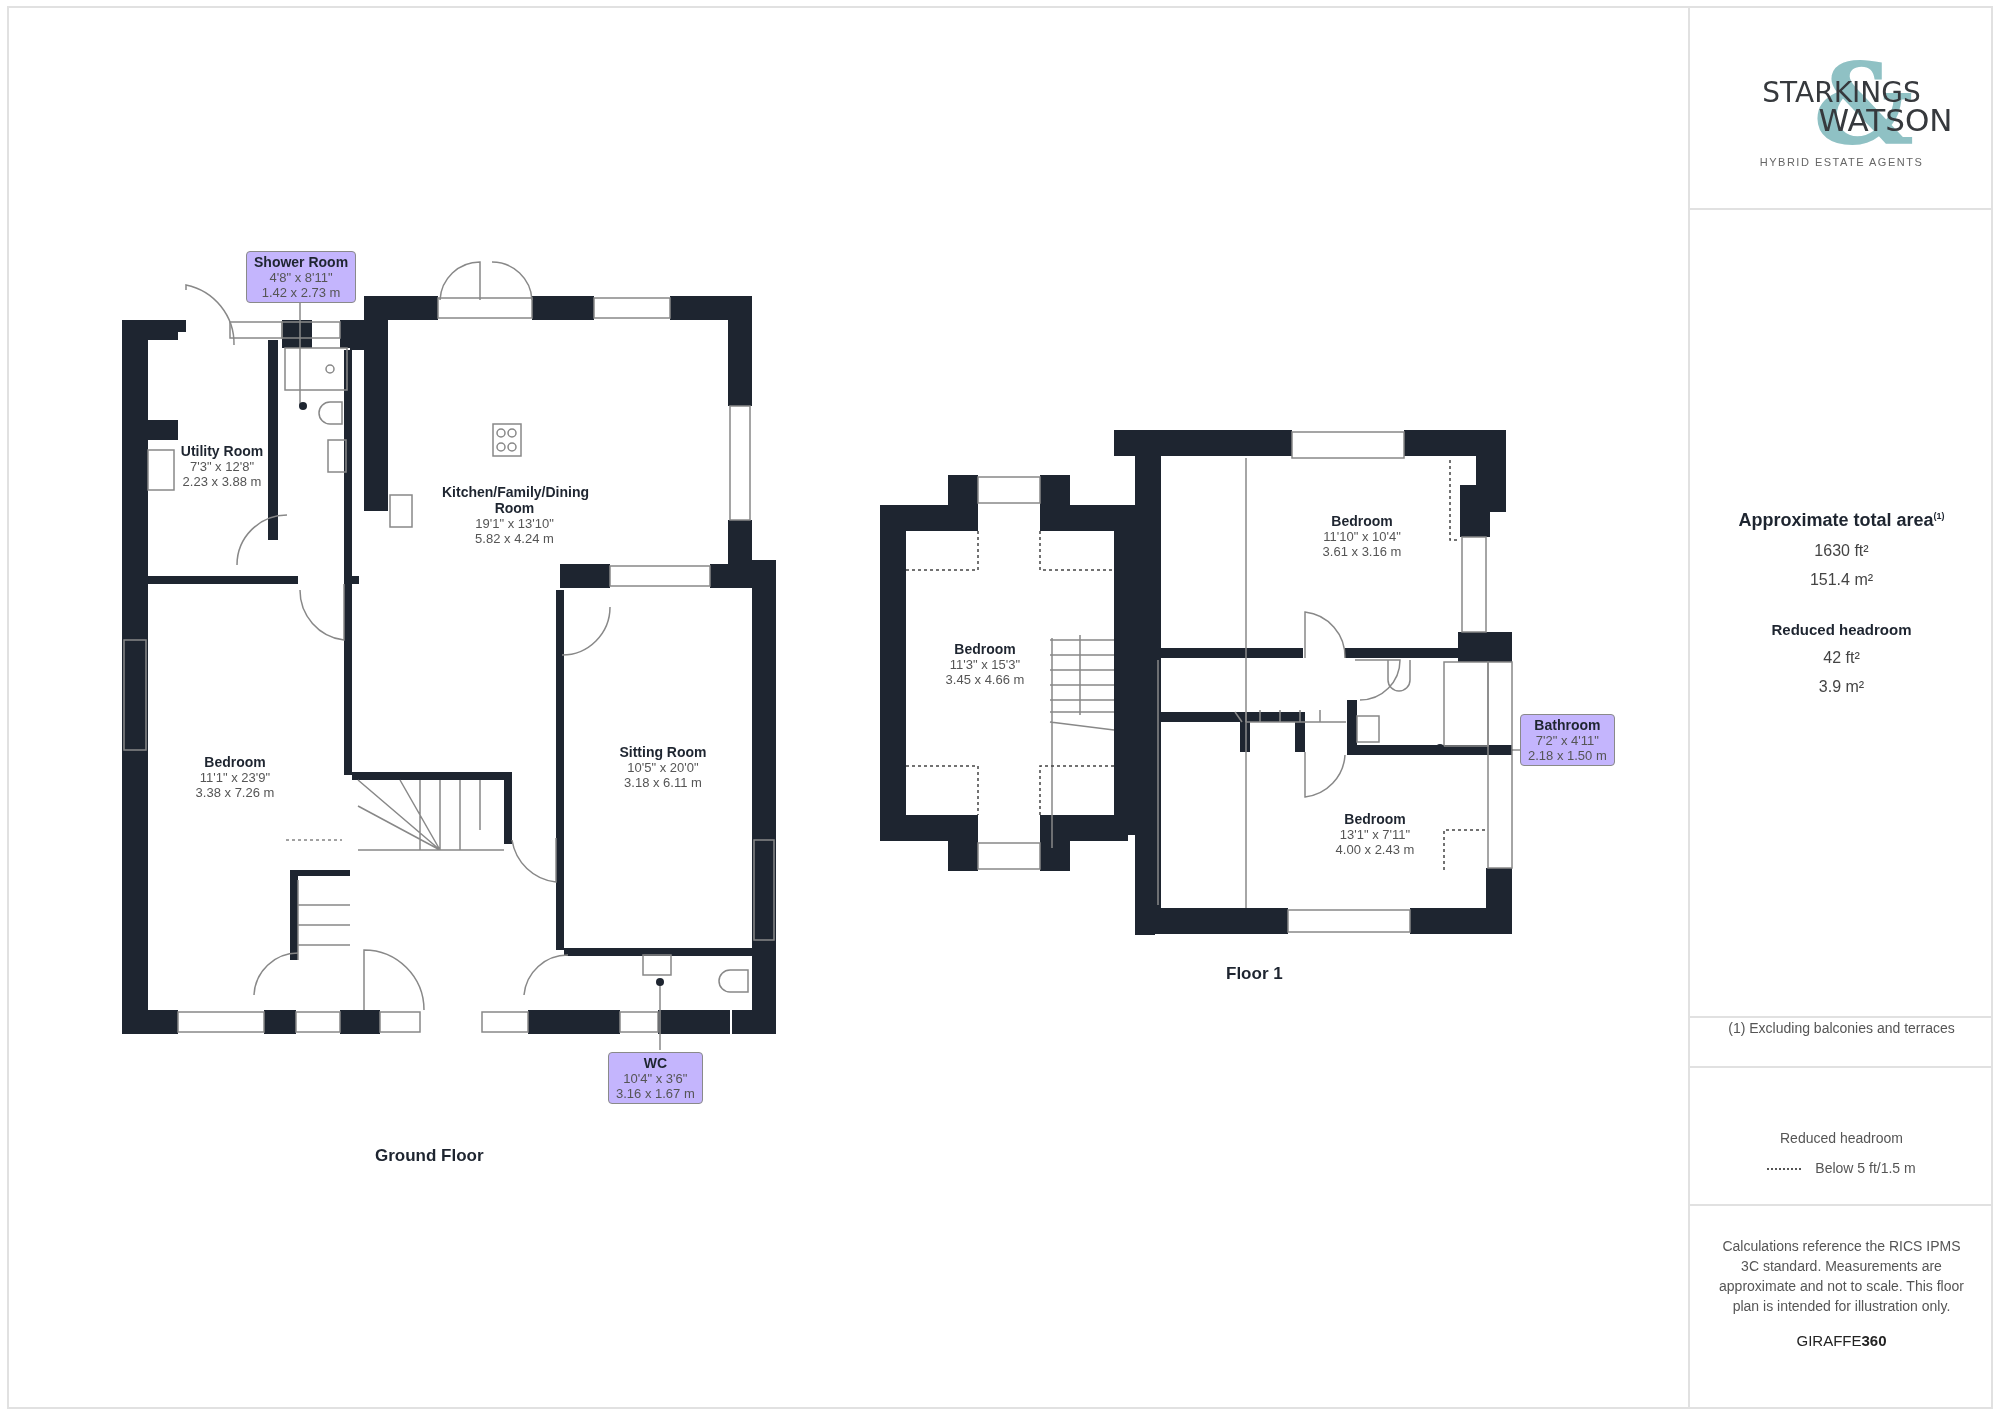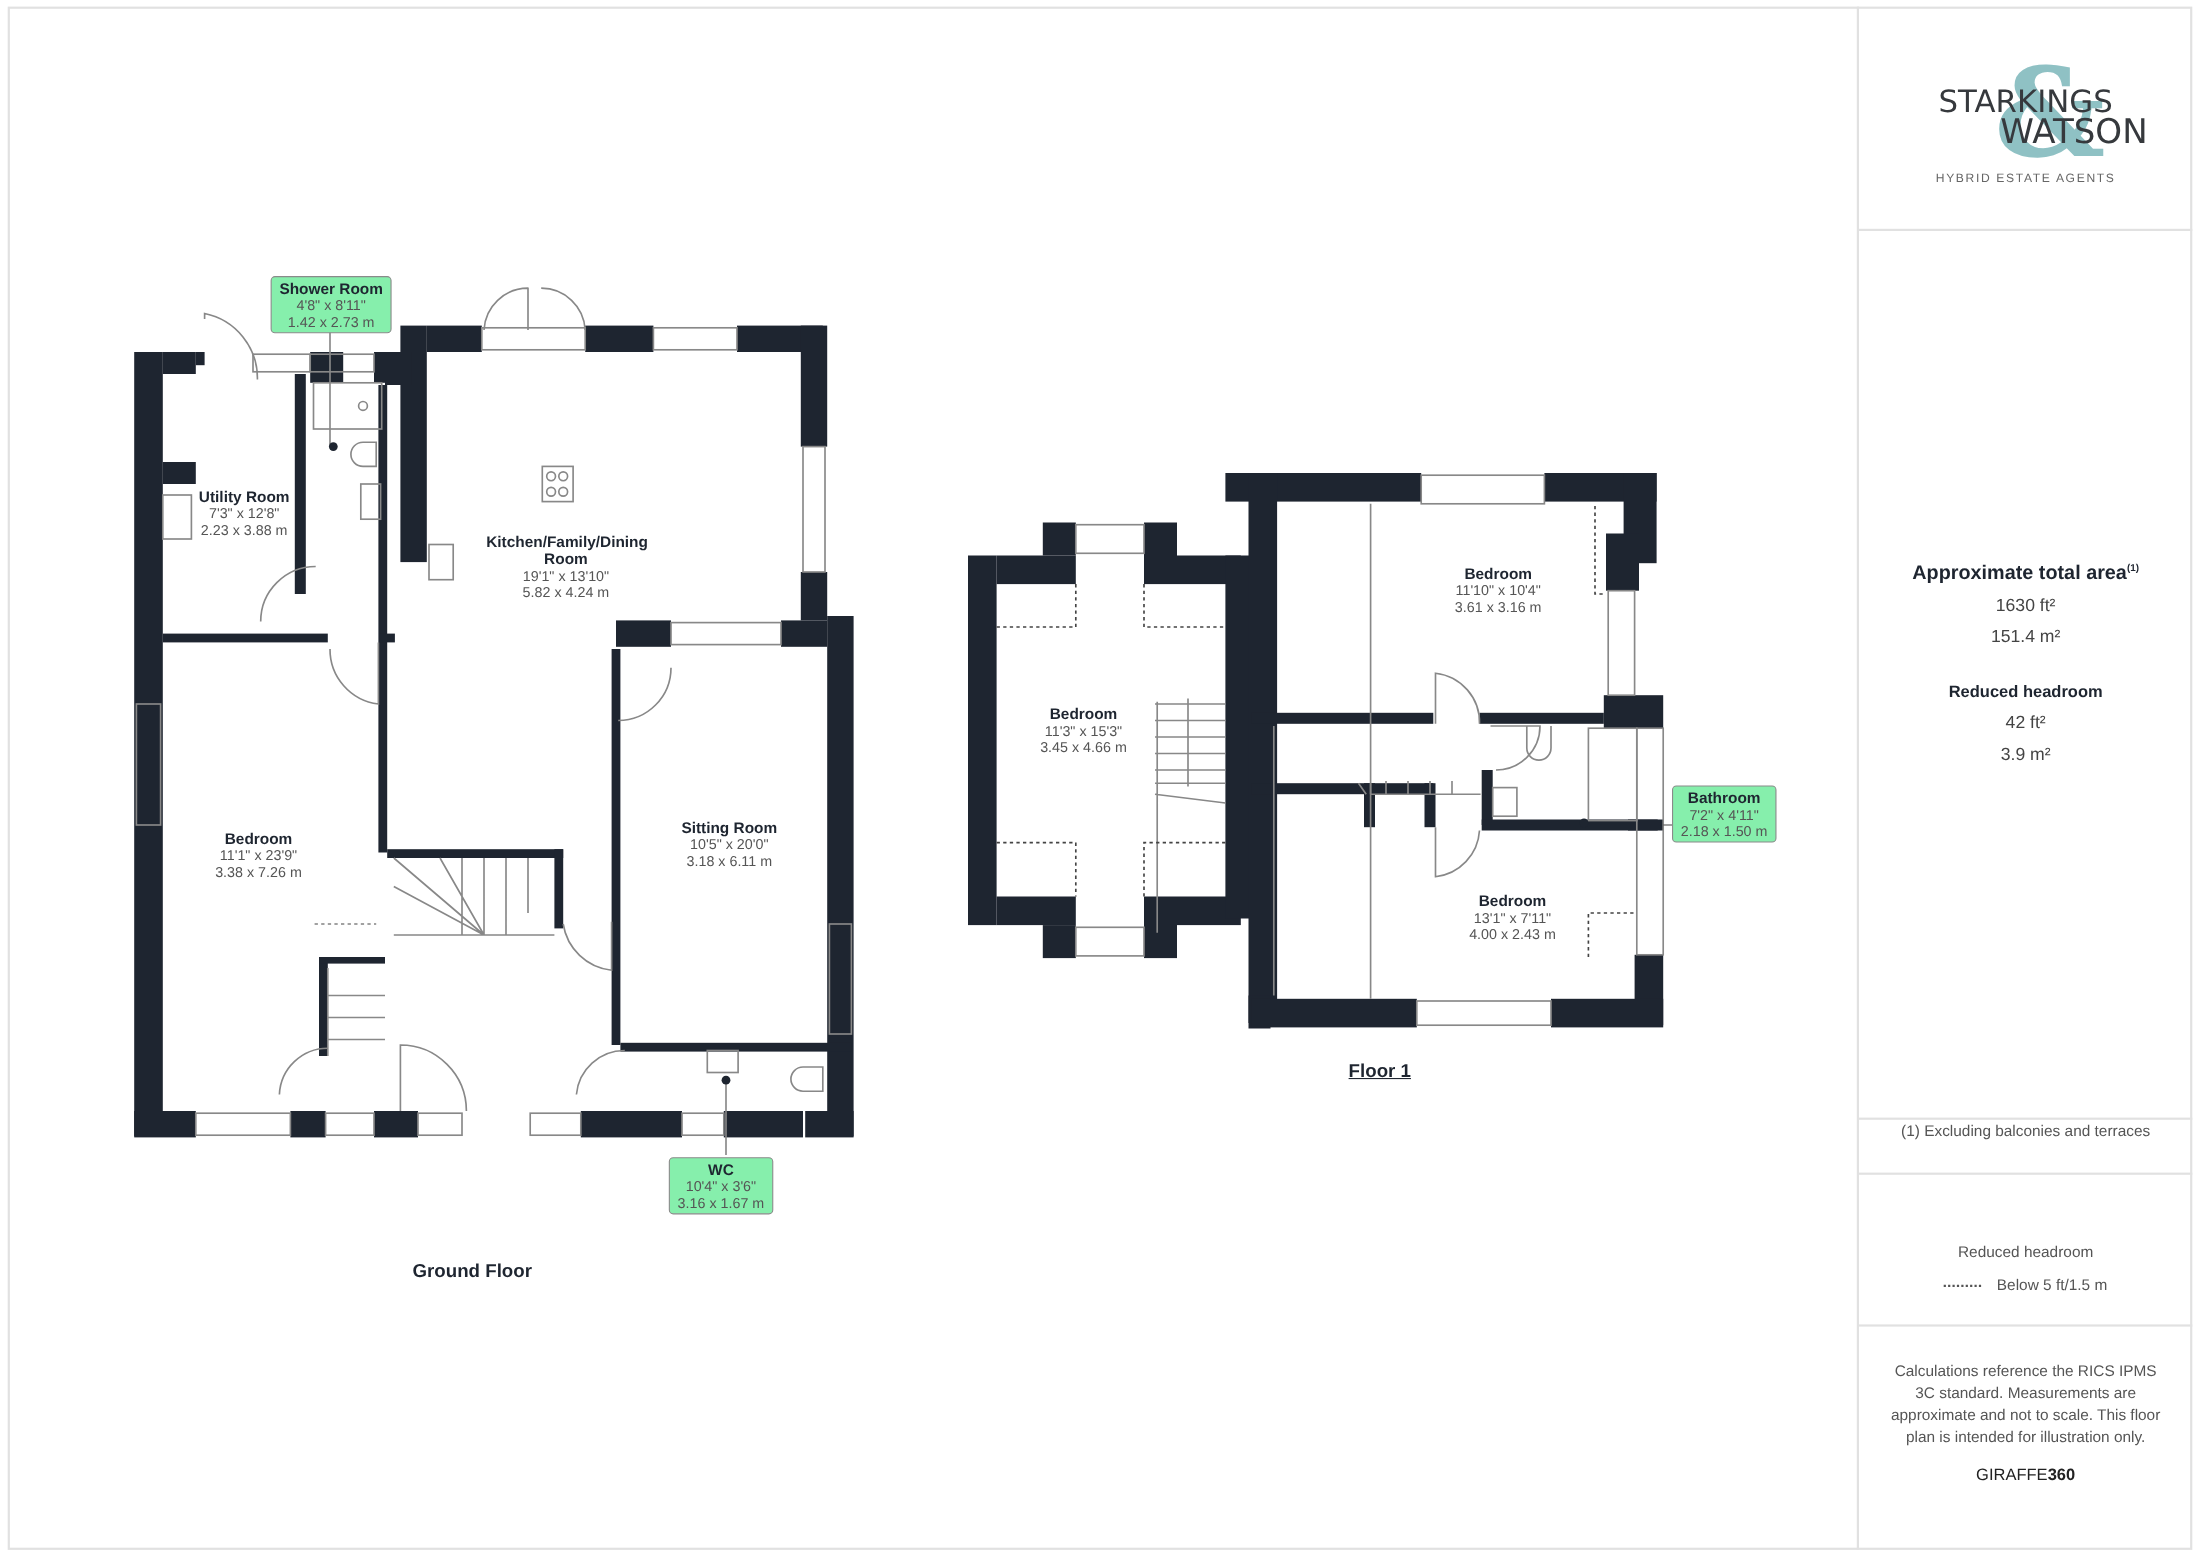--- a/index.html
+++ b/index.html
@@ -19,21 +19,21 @@
   .sub-title{font-weight:bold;font-size:15px;margin-top:32px;}
   .note{font-size:14px;color:#555;}
   .disclaimer{font-size:14px;color:#555;line-height:20px;padding:0 26px;}
   .brand{font-size:15px;color:#222;margin-top:16px;}
   .brand b{font-weight:bold;}
   .dotline{display:inline-block;width:34px;border-top:2px dotted #555;vertical-align:middle;margin-right:14px;}
   svg.plan{position:absolute;left:0;top:0;}
   .lbl{position:absolute;text-align:center;white-space:nowrap;}
   .lbl .n{font-weight:bold;font-size:14px;color:#1e2530;line-height:16px;}
   .lbl .d{font-size:13px;color:#555;line-height:15px;}
-  .box{background:#86efac;border:1.5px solid #8a8a8a;border-radius:4px;padding:2px 7px;}
+  .box{background:#c4b5fd;border:1.5px solid #8a8a8a;border-radius:4px;padding:2px 7px;}
   .floor-title{position:absolute;font-weight:bold;font-size:17px;color:#1e2530;}
 </style>
 </head>
 <body>
 
 <div class="frame"></div>
 
 <svg class="plan" width="1690" height="1415">
   <g fill="#1e2530">
 
@@ -235,21 +235,21 @@
 <div class="lbl box" style="left:1520px;top:714px;">
   <div class="n">Bathroom</div>
   <div class="d">7'2" x 4'11"</div>
   <div class="d">2.18 x 1.50 m</div>
 </div>
 <div class="lbl" style="left:1325px;top:811px;width:100px;">
   <div class="n">Bedroom</div>
   <div class="d">13'1" x 7'11"</div>
   <div class="d">4.00 x 2.43 m</div>
 </div>
-<div class="floor-title" style="left:1226px;top:964px;text-decoration:underline;">Floor 1</div>
+<div class="floor-title" style="left:1226px;top:964px;">Floor 1</div>
 
 <div class="sidebar">
   <div class="sec" style="top:0;height:204px;">
     <div class="logo-wrap">
       <div class="amp">&amp;</div>
       <div class="logo-l1">STARKINGS</div>
       <div class="logo-l2">WATSON</div>
       <div class="logo-tag">HYBRID ESTATE AGENTS</div>
     </div>
   </div>

